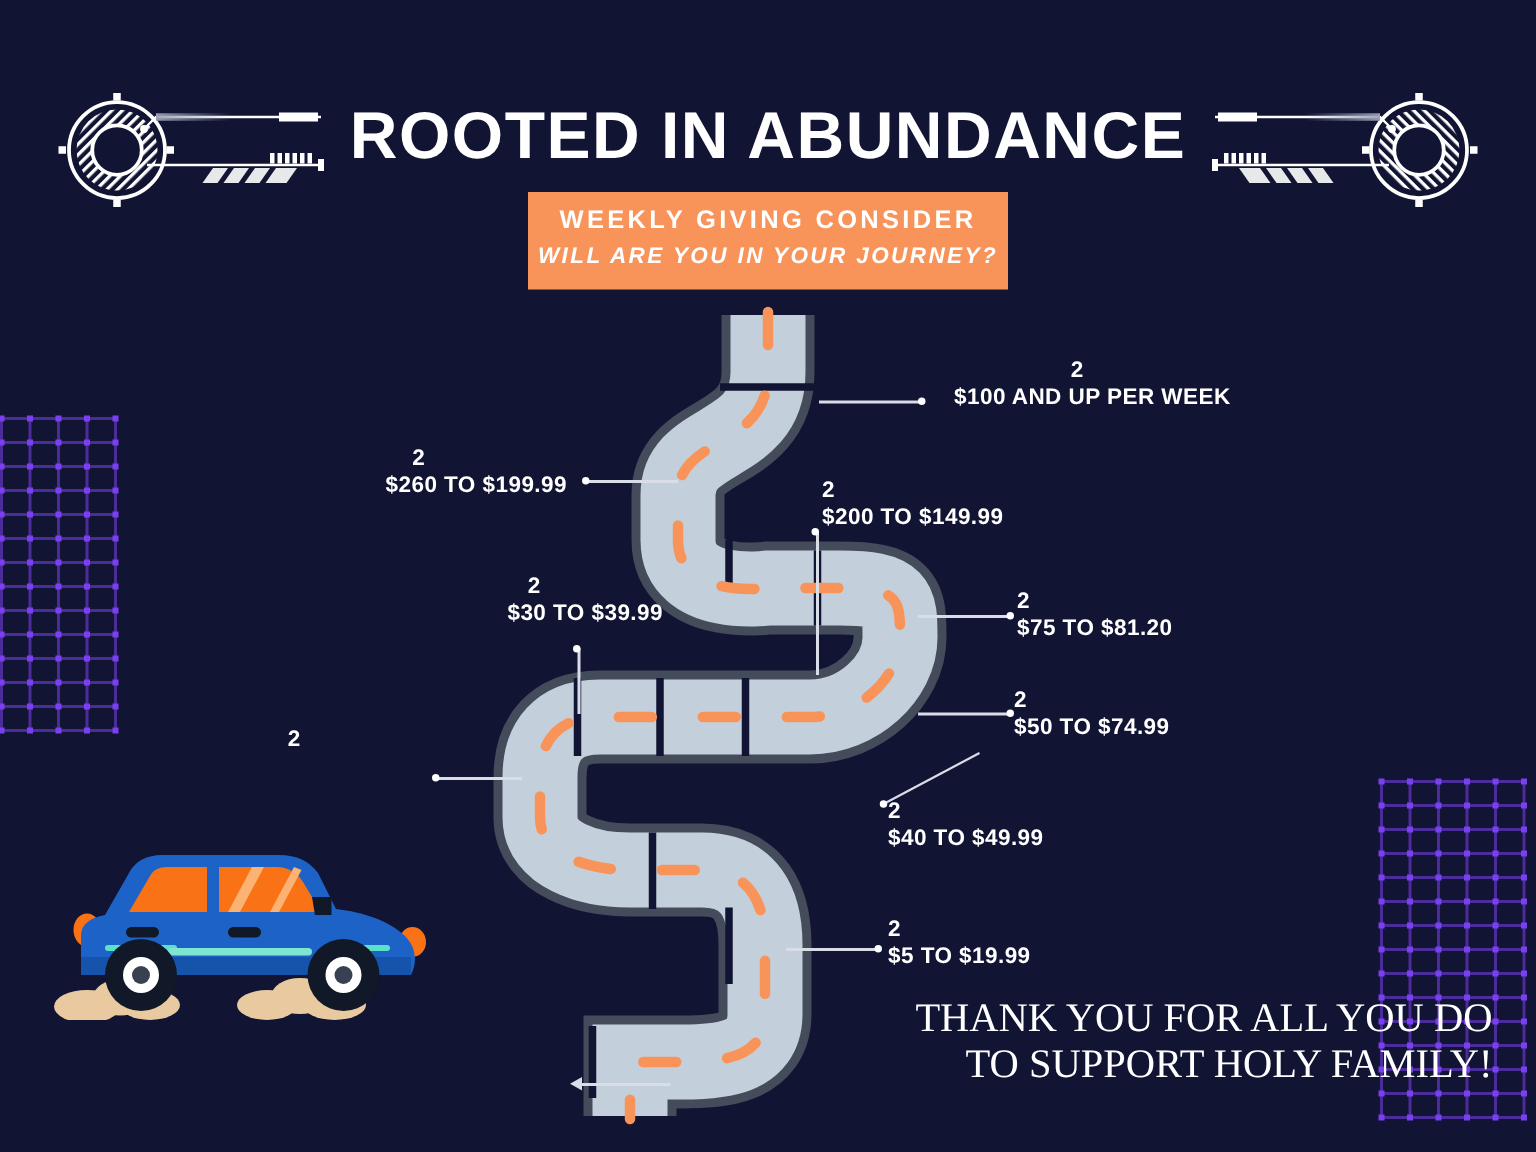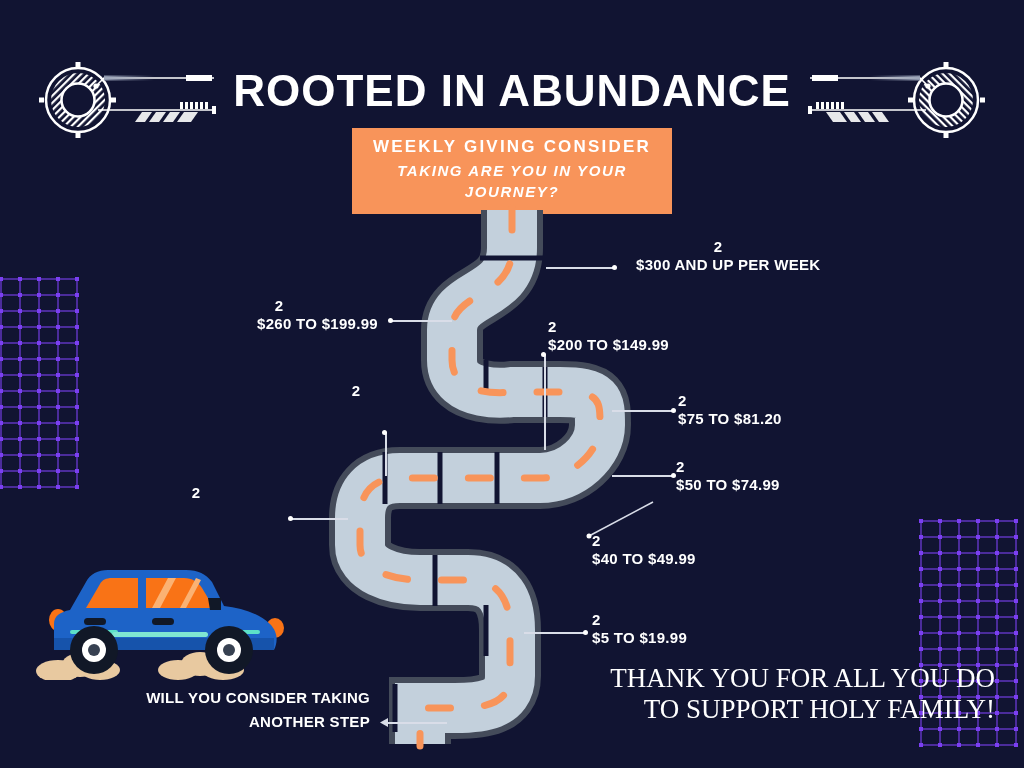--- a/index.html
+++ b/index.html
@@ -347,21 +347,21 @@
       <rect x="166" y="46" width="3" height="7"></rect>
         <rect x="171" y="46" width="3" height="7"></rect>
     </g>
     <rect x="178" y="50" width="4" height="8" fill="#ffffff"></rect>
   </svg>
 
   <div id="title">ROOTED IN ABUNDANCE</div>
 
   <div id="subtitle-box">
     <div class="l1">WEEKLY GIVING CONSIDER</div>
-    <div class="l2">TAKING ARE YOU IN YOUR JOURNEY?</div>
+    <div class="l2">WILL ARE YOU IN YOUR JOURNEY?</div>
   </div>
 
   <svg id="road" viewBox="0 0 1024 768">
     <g fill="none" stroke="#444b5a" stroke-width="62" stroke-linecap="butt">
       <path d="M512 210
                L512 248
                C512 300 452 290 452 330
                L452 360
                C452 400 512 392 512 392
                L560 392
@@ -462,35 +462,36 @@
   <div class="lead lead-h" style="left:524px;top:632px;width:62px;"></div>
   <div class="dot" style="left:583px;top:630px;"></div>
 
   <div class="lead lead-h" style="left:385px;top:722px;width:62px;"></div>
   <svg style="position:absolute;left:380px;top:716px;" width="14" height="14">
     <path d="M0 6.5 L8 2 L8 11 z" fill="#d9dde8"></path>
   </svg>
 
   <div class="stop r" style="left:636px;top:238px;">
     <div class="num" style="text-align:center;width:180px;margin-left:-8px;">2</div>
-    <div class="amt">$300 AND UP PER WEEK</div>
+    <div class="amt">$100 AND UP PER WEEK</div>
   </div>
 
   <div class="stop l" style="left:180px;top:297px;width:198px;">
     <div class="num" style="text-align:center;">2</div>
     <div class="amt">$260 TO $199.99</div>
   </div>
 
   <div class="stop r" style="left:548px;top:318px;">
     <div class="num">2</div>
     <div class="amt">$200 TO $149.99</div>
   </div>
 
   <div class="stop l" style="left:270px;top:382px;width:172px;">
     <div class="num" style="text-align:center;">2</div>
+    <div class="amt">$30 TO $39.99</div>
   </div>
 
   <div class="stop r" style="left:678px;top:392px;">
     <div class="num">2</div>
     <div class="amt">$75 TO $81.20</div>
   </div>
 
   <div class="stop r" style="left:676px;top:458px;">
     <div class="num">2</div>
     <div class="amt">$50 TO $74.99</div>
@@ -552,16 +553,15 @@
       <circle cx="66" cy="92" r="12" fill="#ffffff"></circle>
       <circle cx="66" cy="92" r="6" fill="#374151"></circle>
     </g>
     <g>
       <circle cx="201" cy="92" r="24" fill="#111827"></circle>
       <circle cx="201" cy="92" r="12" fill="#ffffff"></circle>
       <circle cx="201" cy="92" r="6" fill="#374151"></circle>
     </g>
   </svg>
 
-  <div id="consider">WILL YOU CONSIDER TAKING ANOTHER STEP</div>
   <div id="thanks">THANK YOU FOR ALL YOU DO TO SUPPORT HOLY FAMILY!</div>
 
 </div>
 
 </body></html>

